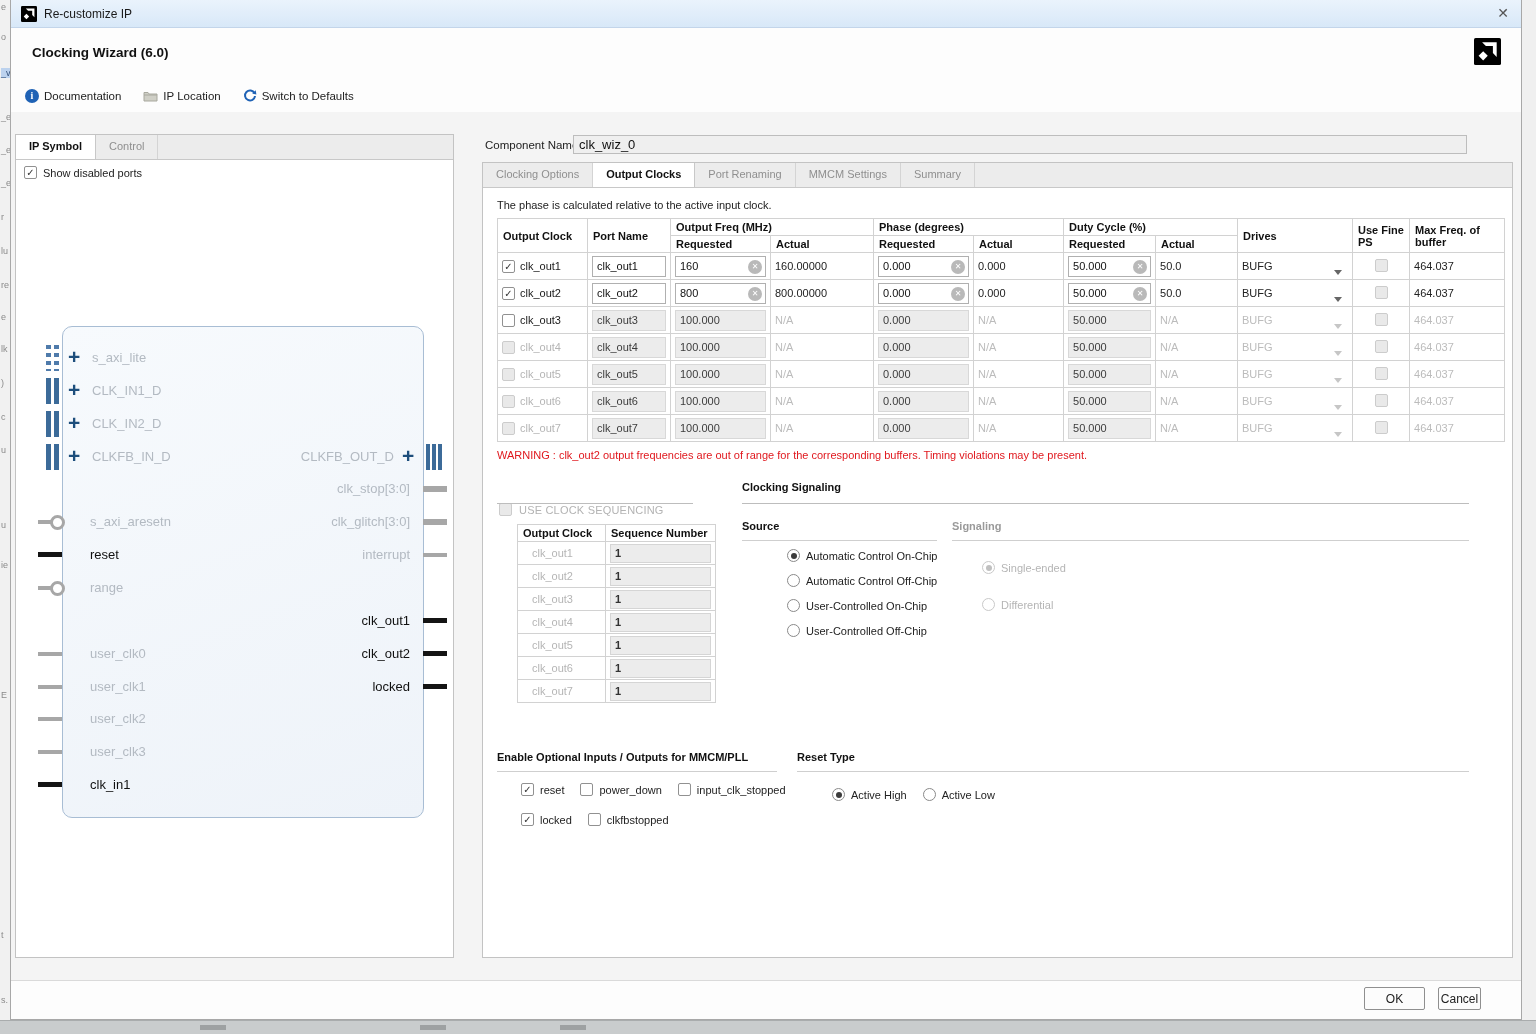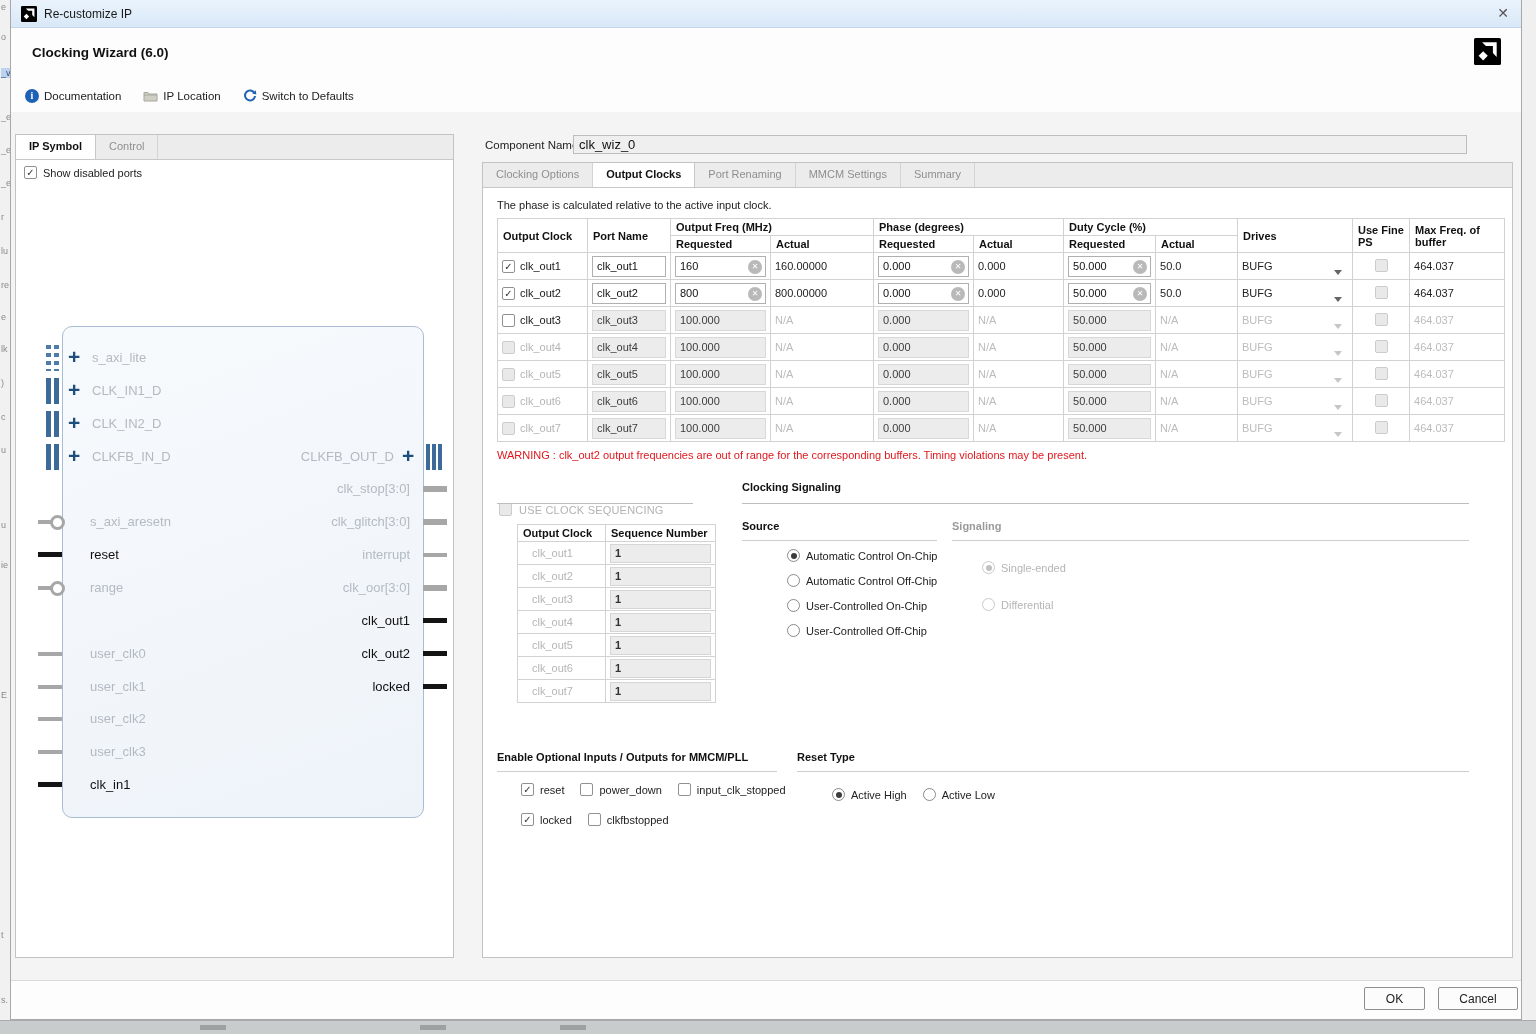--- a/index.html
+++ b/index.html
@@ -23,21 +23,21 @@
   #hdr{position:absolute;left:0;top:28px;width:100%;height:52px;background:#fdfdfd;border-bottom:1px solid #e4e4e4;}
   #hdr .ttl{position:absolute;left:21px;top:17px;font-size:13.5px;font-weight:bold;color:#111;}
   #hdr .logo{position:absolute;right:20px;top:10px;}
   #tbar{position:absolute;left:0;top:80px;width:100%;height:32px;background:#fdfdfd;display:flex;align-items:center;gap:22px;padding-left:14px;box-sizing:border-box;}
   .tool{display:flex;align-items:center;gap:5px;font-size:11.5px;color:#222;}
   .info-ic{width:14px;height:14px;border-radius:50%;background:#1f62b5;color:#fff;font-size:10px;font-weight:bold;text-align:center;line-height:14px;font-family:"Liberation Serif",serif;}
   #content-bg{position:absolute;left:0;top:112px;width:100%;height:868px;background:#f4f4f4;}
   #footer-line{position:absolute;left:0;top:980px;width:100%;border-top:1px solid #dadada;}
   .btn{position:absolute;top:987px;height:23px;background:#fcfcfc;border:1px solid #8f8f8f;border-radius:2px;font-size:12px;color:#222;display:flex;align-items:center;justify-content:center;box-sizing:border-box;}
   #ok-btn{left:1353px;width:61px;}
-  #cancel-btn{left:1427px;width:80px;}
+  #cancel-btn{left:1427px;width:43px;}
 
   
   #left-panel{position:absolute;left:4px;top:134px;width:439px;height:824px;background:#fff;border:1px solid #c3c3c3;box-sizing:border-box;}
   .tabstrip{height:24px;background:#ececec;border-bottom:1px solid #c8c8c8;display:flex;}
   .tab{padding:0 13px;line-height:23px;font-size:11px;color:#8f8f8f;border-right:1px solid #d4d4d4;background:#ececec;}
   .tab.active{background:#fff;color:#111;font-weight:bold;border-right:1px solid #c8c8c8;margin-bottom:-1px;height:24px;}
   #show-ports-row{position:absolute;left:8px;top:31px;display:flex;align-items:center;gap:6px;font-size:11px;color:#222;}
   #diagram{position:absolute;left:0;top:0;width:437px;height:797px;}
   #ip-rect{position:absolute;left:46px;top:191px;width:360px;height:490px;border:1px solid #a8bdd4;border-radius:10px;background:linear-gradient(160deg,#f7fafd 0%,#eef3f9 100%);}
   .port-row{position:absolute;left:0;height:22px;width:437px;}
@@ -262,24 +262,20 @@
             <span class="wire" style="left: 407px; width: 24px; height: 6px; top: 8px;"></span>
           </div>
           <div class="port-row" style="top: 376px;">
             <span class="plabel dis" style="left: 180px; width: 214px; text-align: right;">clk_glitch[3:0]</span>
             <span class="wire" style="left: 407px; width: 24px; height: 6px; top: 8px;"></span>
           </div>
           <div class="port-row" style="top: 409px;">
             <span class="plabel dis" style="left: 180px; width: 214px; text-align: right;">interrupt</span>
             <span class="wire" style="left: 407px; width: 24px; height: 4px; top: 9px;"></span>
           </div>
-          <div class="port-row" style="top: 442px;">
-            <span class="plabel dis" style="left: 180px; width: 214px; text-align: right;">clk_oor[3:0]</span>
-            <span class="wire" style="left: 407px; width: 24px; height: 6px; top: 8px;"></span>
-          </div>
           <div class="port-row" style="top: 475px;">
             <span class="plabel on" style="left: 180px; width: 214px; text-align: right;">clk_out1</span>
             <span class="wire on" style="left: 407px; width: 24px; height: 5px; top: 8px;"></span>
           </div>
           <div class="port-row" style="top: 508px;">
             <span class="plabel on" style="left: 180px; width: 214px; text-align: right;">clk_out2</span>
             <span class="wire on" style="left: 407px; width: 24px; height: 5px; top: 8px;"></span>
           </div>
           <div class="port-row" style="top: 541px;">
             <span class="plabel on" style="left: 180px; width: 214px; text-align: right;">locked</span>

